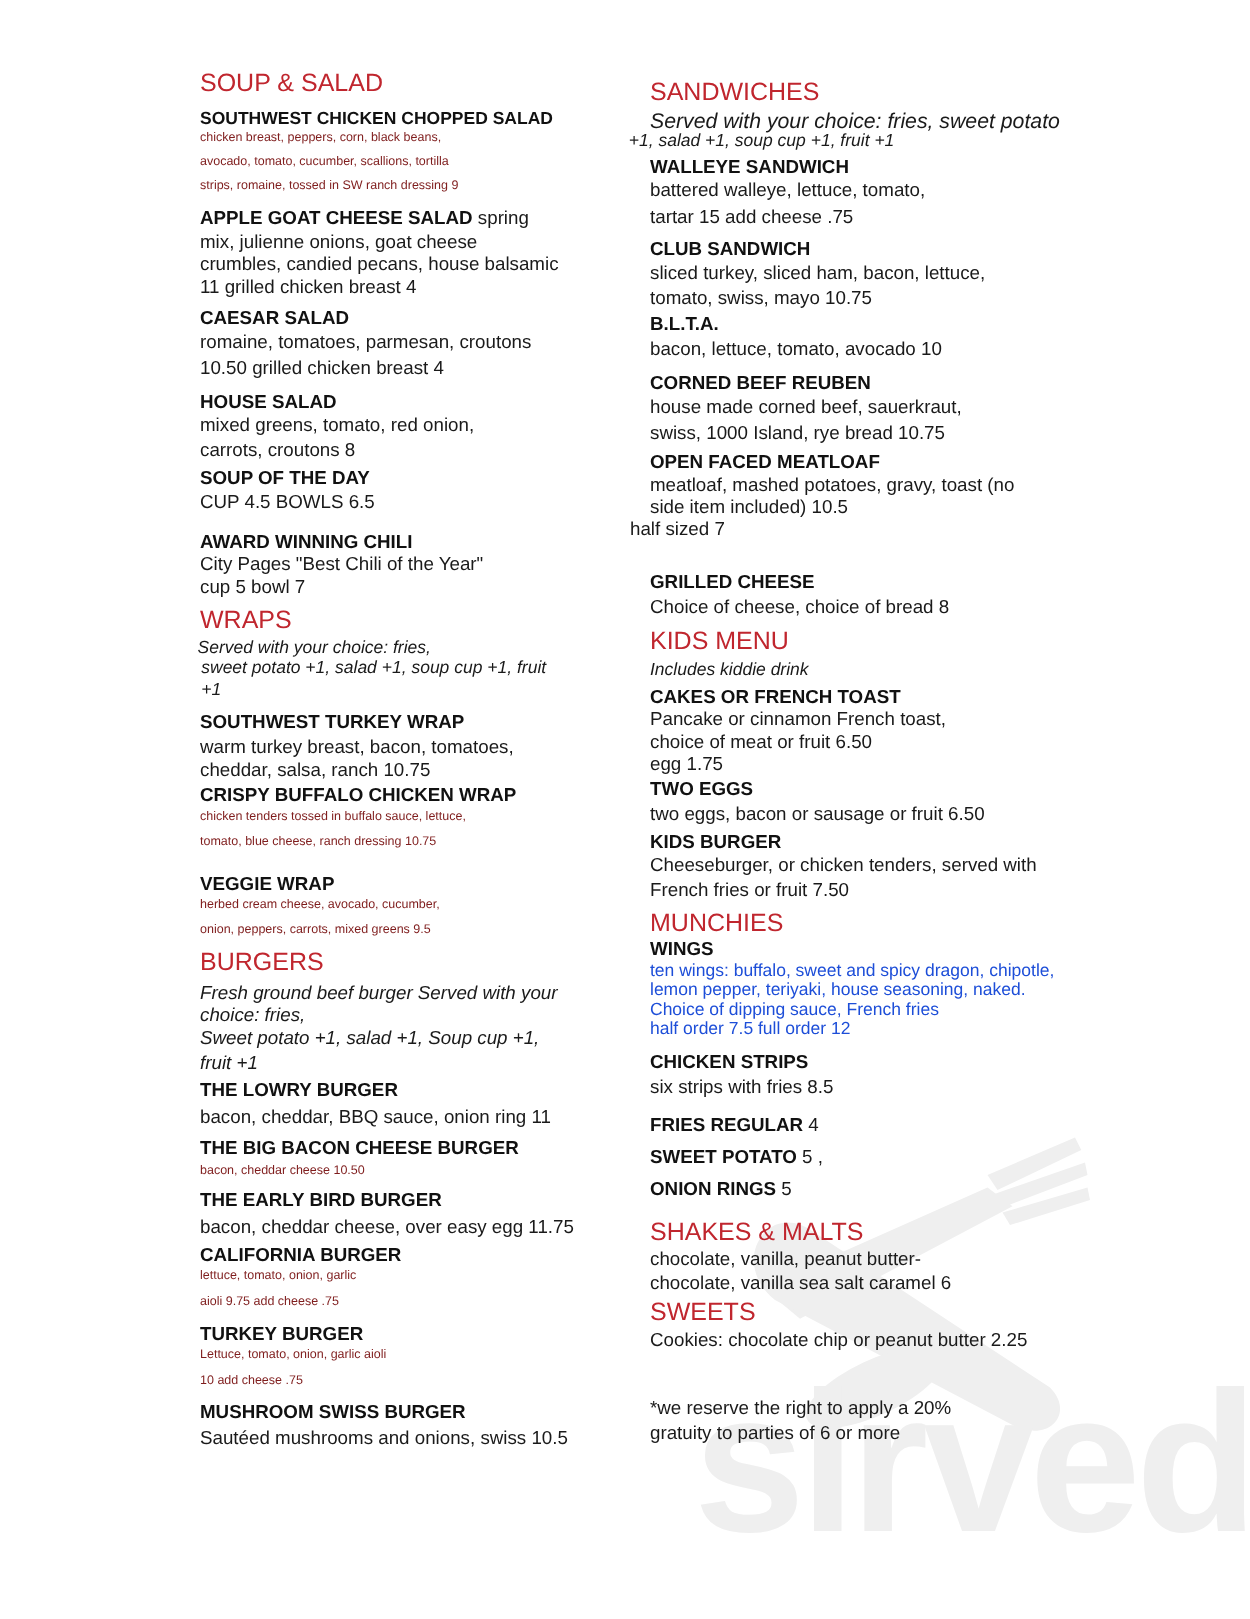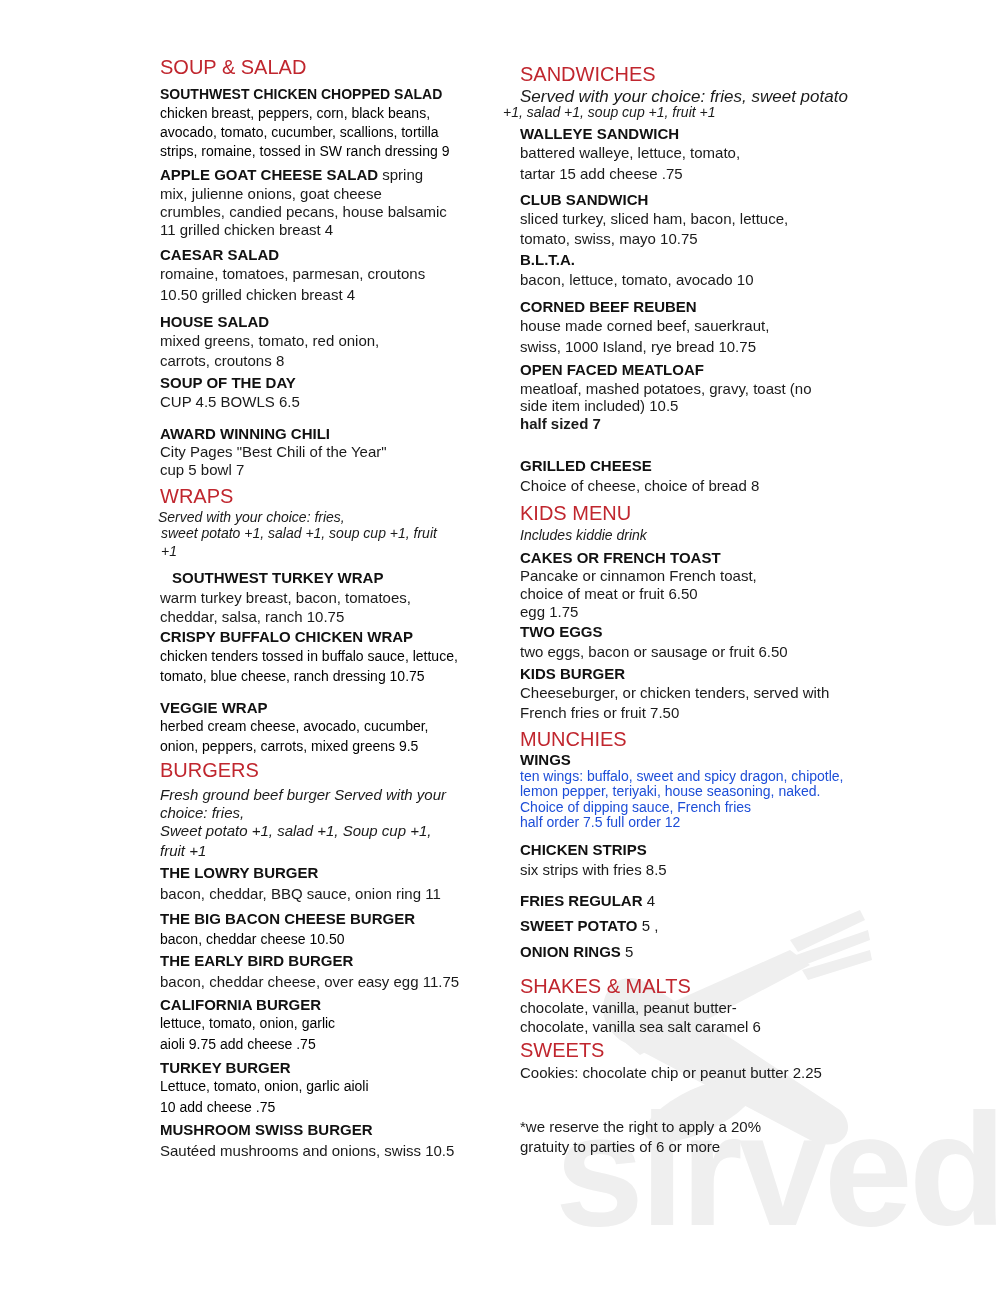--- a/index.html
+++ b/index.html
@@ -5,21 +5,21 @@
   html, body { margin: 0; padding: 0; background: #ffffff; }
   body { width: 1000px; height: 1295px; position: relative; overflow: hidden;
          font-family: "Liberation Sans", sans-serif; color: #1a1a1a; }
   .watermark { position: absolute; left: 540px; top: 880px; width: 420px; height: 340px; pointer-events: none; }
   .wm-text { position: absolute; left: 555px; top: 1090px; font-family: "Liberation Sans", sans-serif;
              font-weight: bold; font-size: 160px; color: #efefef; letter-spacing: -4px; line-height: 1; pointer-events:none; }
   .ln { position: absolute; white-space: nowrap; line-height: 1; }
   .h { color: #c0262e; font-size: 20px; }
   .t { font-weight: bold; font-size: 15px; color: #111; }
   .d { font-size: 15px; color: #1a1a1a; }
-  .ds { font-size: 14px; color: #000000; }
+  .ds { font-size: 10px; color: #7f1d1d; }
   .i { font-style: italic; font-size: 15px; color: #1a1a1a; }
   .w { font-size: 14px; color: #1d4ed8; }
 </style>
 </head>
 <body>
 
 <svg class="watermark" viewBox="0 0 420 340">
   <g fill="#efefef">
     <path d="M70 150 L250 70 L270 85 L100 175 Z"></path>
     <path d="M250 60 L320 30 L325 40 L258 72 Z"></path>
@@ -58,21 +58,21 @@
 
 <div class="ln t" style="left:160px;top:426px;">AWARD WINNING CHILI</div>
 <div class="ln d" style="left:160px;top:444px;">City Pages "Best Chili of the Year"</div>
 <div class="ln d" style="left:160px;top:462px;">cup 5 bowl 7</div>
 
 <div class="ln h" style="left:160px;top:486px;">WRAPS</div>
 <div class="ln i" style="left:158px;top:510px;font-size:14px;">Served with your choice: fries,</div>
 <div class="ln i" style="left:161px;top:526px;font-size:14px;">sweet potato +1, salad +1, soup cup +1, fruit</div>
 <div class="ln i" style="left:161px;top:544px;font-size:14px;">+1</div>
 
-<div class="ln t" style="left:160px;top:570px;margin-left:12px;">SOUTHWEST TURKEY WRAP</div>
+<div class="ln t" style="left:160px;top:570px;">SOUTHWEST TURKEY WRAP</div>
 <div class="ln d" style="left:160px;top:590px;">warm turkey breast, bacon, tomatoes,</div>
 <div class="ln d" style="left:160px;top:609px;">cheddar, salsa, ranch 10.75</div>
 
 <div class="ln t" style="left:160px;top:629px;">CRISPY BUFFALO CHICKEN WRAP</div>
 <div class="ln ds" style="left:160px;top:649px;">chicken tenders tossed in buffalo sauce, lettuce,</div>
 <div class="ln ds" style="left:160px;top:669px;">tomato, blue cheese, ranch dressing 10.75</div>
 
 <div class="ln t" style="left:160px;top:700px;">VEGGIE WRAP</div>
 <div class="ln ds" style="left:160px;top:719px;">herbed cream cheese, avocado, cucumber,</div>
 <div class="ln ds" style="left:160px;top:739px;">onion, peppers, carrots, mixed greens 9.5</div>
@@ -118,21 +118,21 @@
 <div class="ln t" style="left:520px;top:252px;">B.L.T.A.</div>
 <div class="ln d" style="left:520px;top:272px;">bacon, lettuce, tomato, avocado 10</div>
 
 <div class="ln t" style="left:520px;top:299px;">CORNED BEEF REUBEN</div>
 <div class="ln d" style="left:520px;top:318px;">house made corned beef, sauerkraut,</div>
 <div class="ln d" style="left:520px;top:339px;">swiss, 1000 Island, rye bread 10.75</div>
 
 <div class="ln t" style="left:520px;top:362px;">OPEN FACED MEATLOAF</div>
 <div class="ln d" style="left:520px;top:381px;">meatloaf, mashed potatoes, gravy, toast (no</div>
 <div class="ln d" style="left:520px;top:398px;">side item included) 10.5</div>
-<div class="ln d" style="left:520px;top:416px;font-weight:bold;">half sized 7</div>
+<div class="ln d" style="left:504px;top:416px;">half sized 7</div>
 
 <div class="ln t" style="left:520px;top:458px;">GRILLED CHEESE</div>
 <div class="ln d" style="left:520px;top:478px;">Choice of cheese, choice of bread 8</div>
 
 <div class="ln h" style="left:520px;top:503px;">KIDS MENU</div>
 <div class="ln i" style="left:520px;top:528px;font-size:14px;">Includes kiddie drink</div>
 
 <div class="ln t" style="left:520px;top:550px;">CAKES OR FRENCH TOAST</div>
 <div class="ln d" style="left:520px;top:568px;">Pancake or cinnamon French toast,</div>
 <div class="ln d" style="left:520px;top:586px;">choice of meat or fruit 6.50</div>

